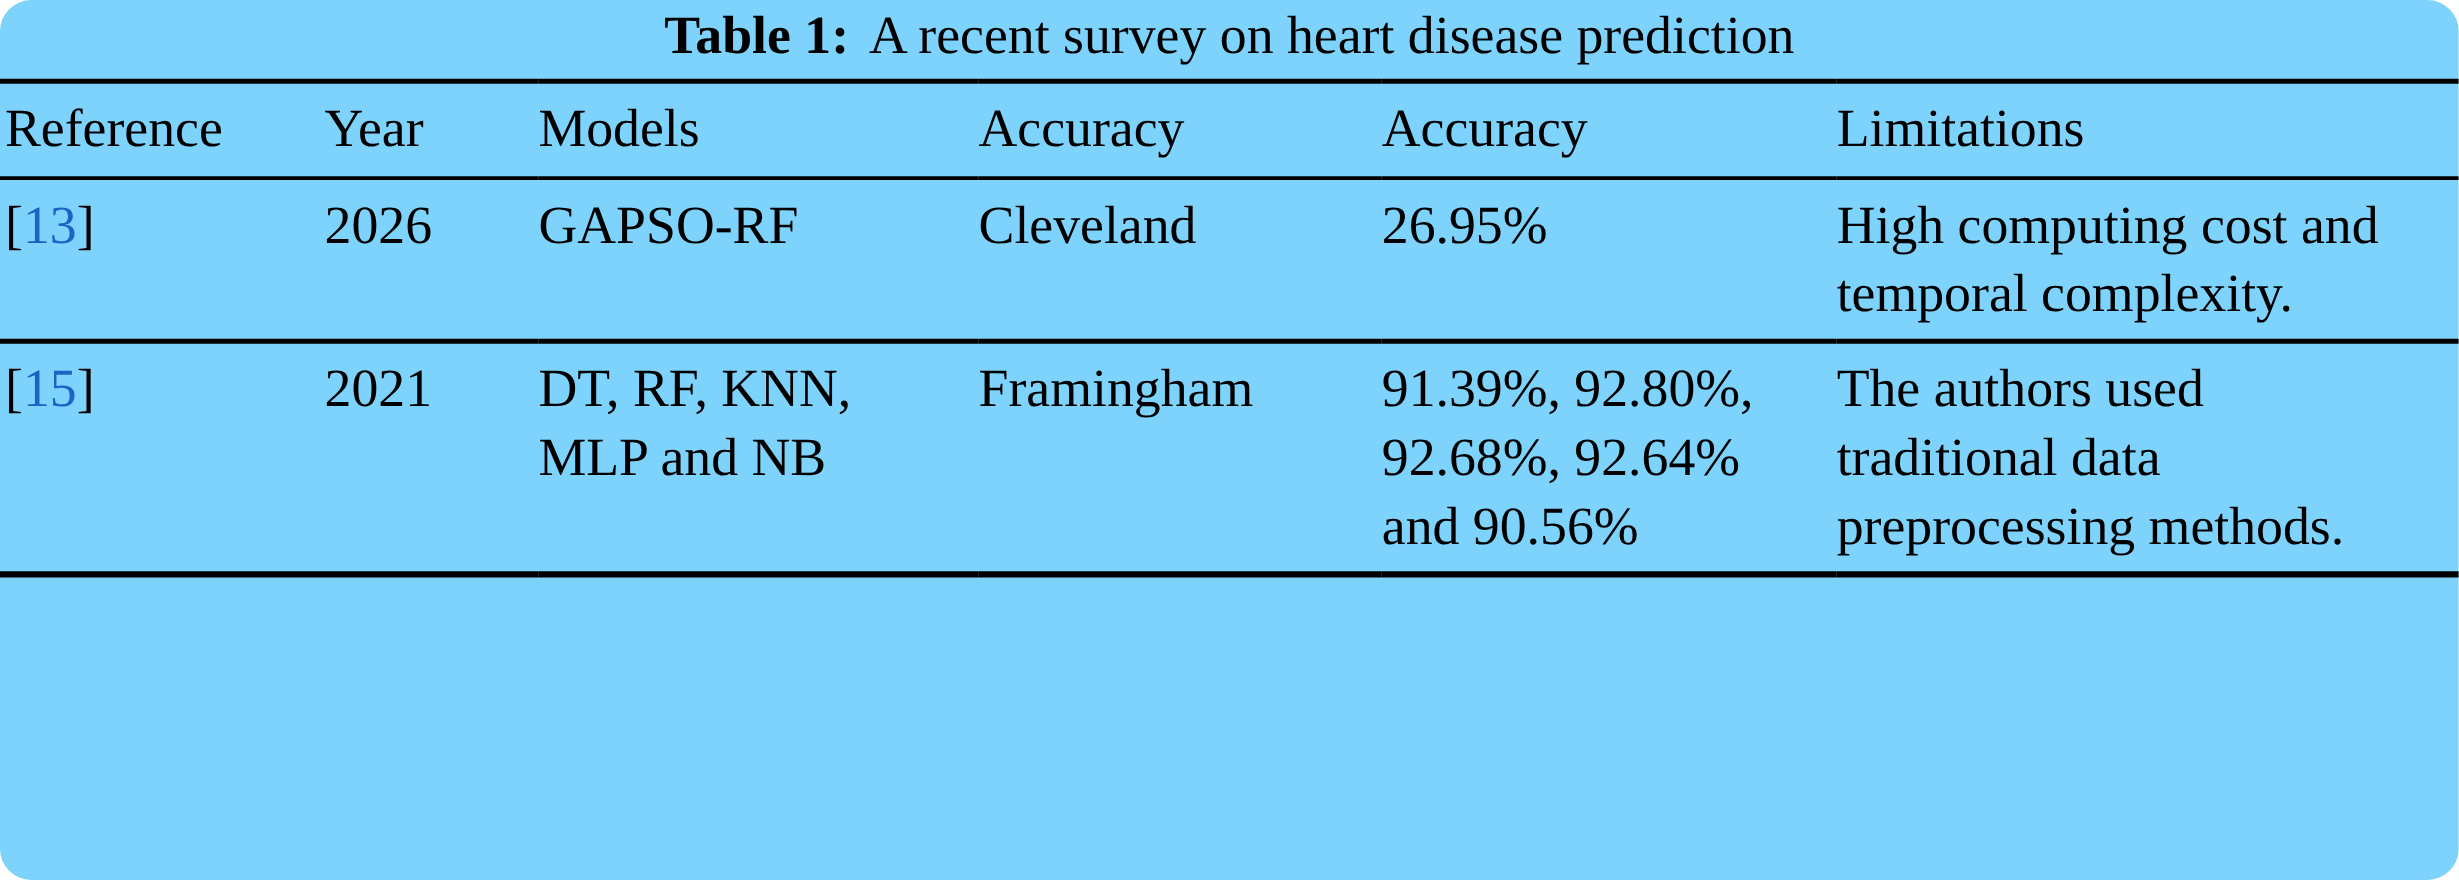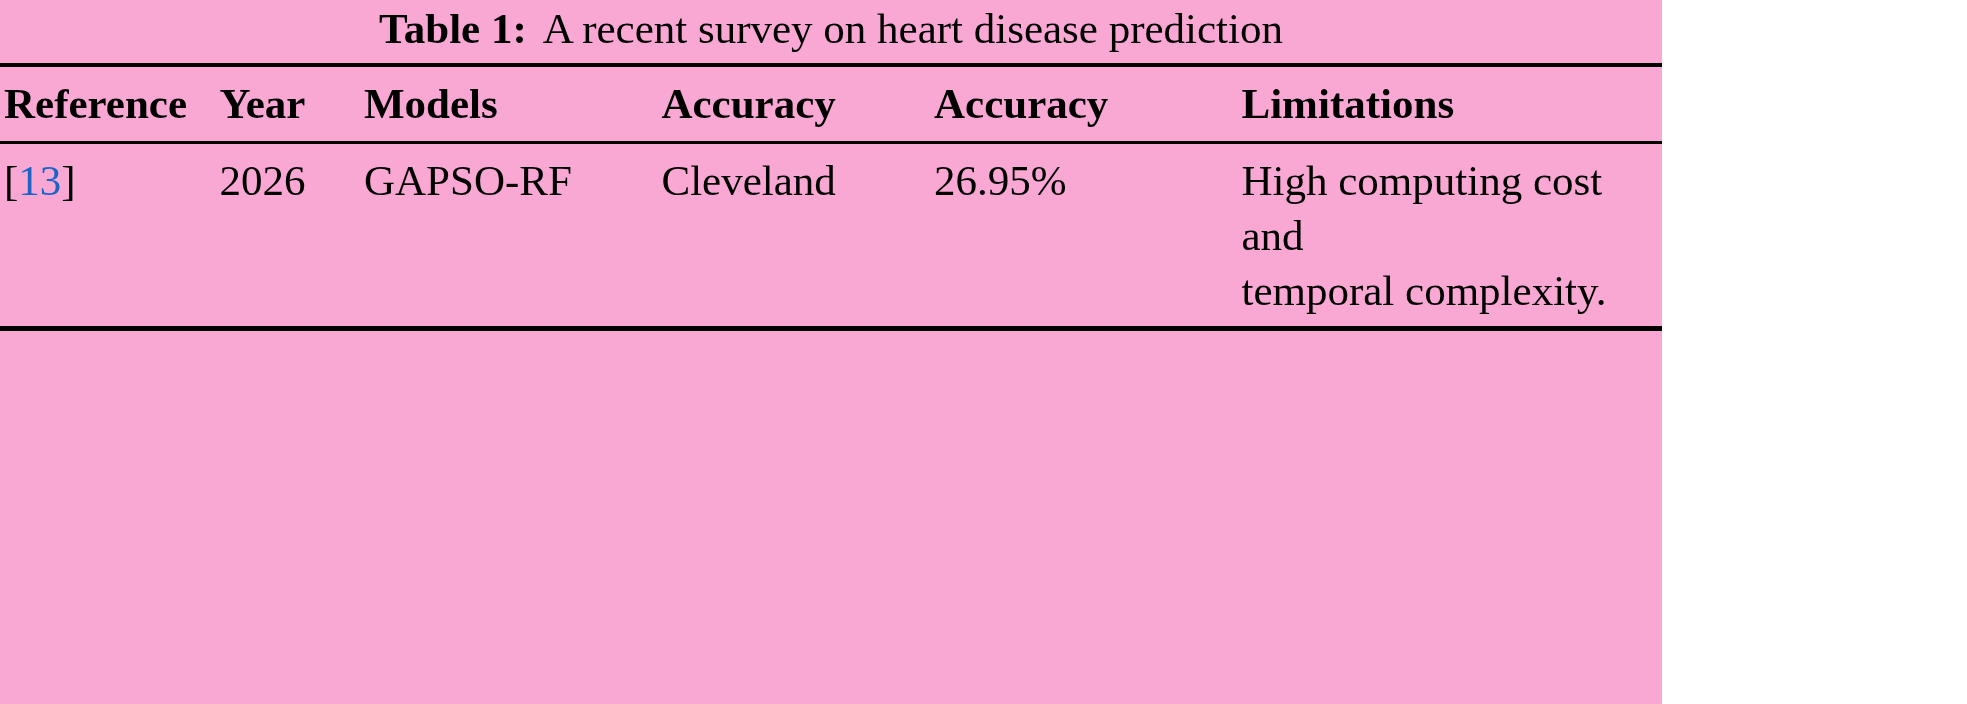--- a/index.html
+++ b/index.html
@@ -9,24 +9,25 @@
     width: 1967px;
     height: 704px;
     overflow: hidden;
   }
   body {
     font-family: "Liberation Serif", "DejaVu Serif", serif;
     color: #000000;
     -webkit-font-smoothing: antialiased;
   }
   .page {
-    width: 1662px;
+    width: 1967px;
     height: 704px;
-    background: #f9a8d4;
+    background: #7dd3fc;
     box-sizing: border-box;
+    border-radius: 25px;
   }
   .caption {
     text-align: center;
     font-size: 43px;
     line-height: 57px;
     margin: 0 0 6px 0;
     white-space: nowrap;
   }
   .caption-label {
     font-weight: bold;
@@ -35,21 +36,21 @@
   table.survey {
     width: 100%;
     border-collapse: collapse;
     table-layout: fixed;
     font-size: 43px;
     line-height: 55px;
   }
   table.survey th {
     border-top: 4px solid #000000;
     border-bottom: 3px solid #000000;
-    font-weight: bold;
+    font-weight: normal;
     text-align: left;
     vertical-align: top;
     padding: 9px 10px 10px 0;
   }
   table.survey td {
     vertical-align: top;
     text-align: left;
     padding: 9px 12px 8px 0;
     border-bottom: 4px solid #000000;
     white-space: pre-line;
@@ -105,16 +106,29 @@
     <tbody>
       <tr>
         <td><span>[</span><a class="cite" style="color: rgb(27, 99, 197);">13</a><span>]</span></td>
         <td>2026</td>
         <td>GAPSO-RF</td>
         <td>Cleveland</td>
         <td>26.95%</td>
         <td>High computing cost and
 temporal complexity.</td>
       </tr>
+      <tr>
+        <td><span>[</span><a class="cite" style="color: rgb(27, 99, 197);">15</a><span>]</span></td>
+        <td>2021</td>
+        <td>DT, RF, KNN,
+MLP and NB</td>
+        <td>Framingham</td>
+        <td>91.39%, 92.80%,
+92.68%, 92.64%
+and 90.56%</td>
+        <td>The authors used
+traditional data
+preprocessing methods.</td>
+      </tr>
     </tbody>
   </table>
 
 </div>
 
 </body></html>

